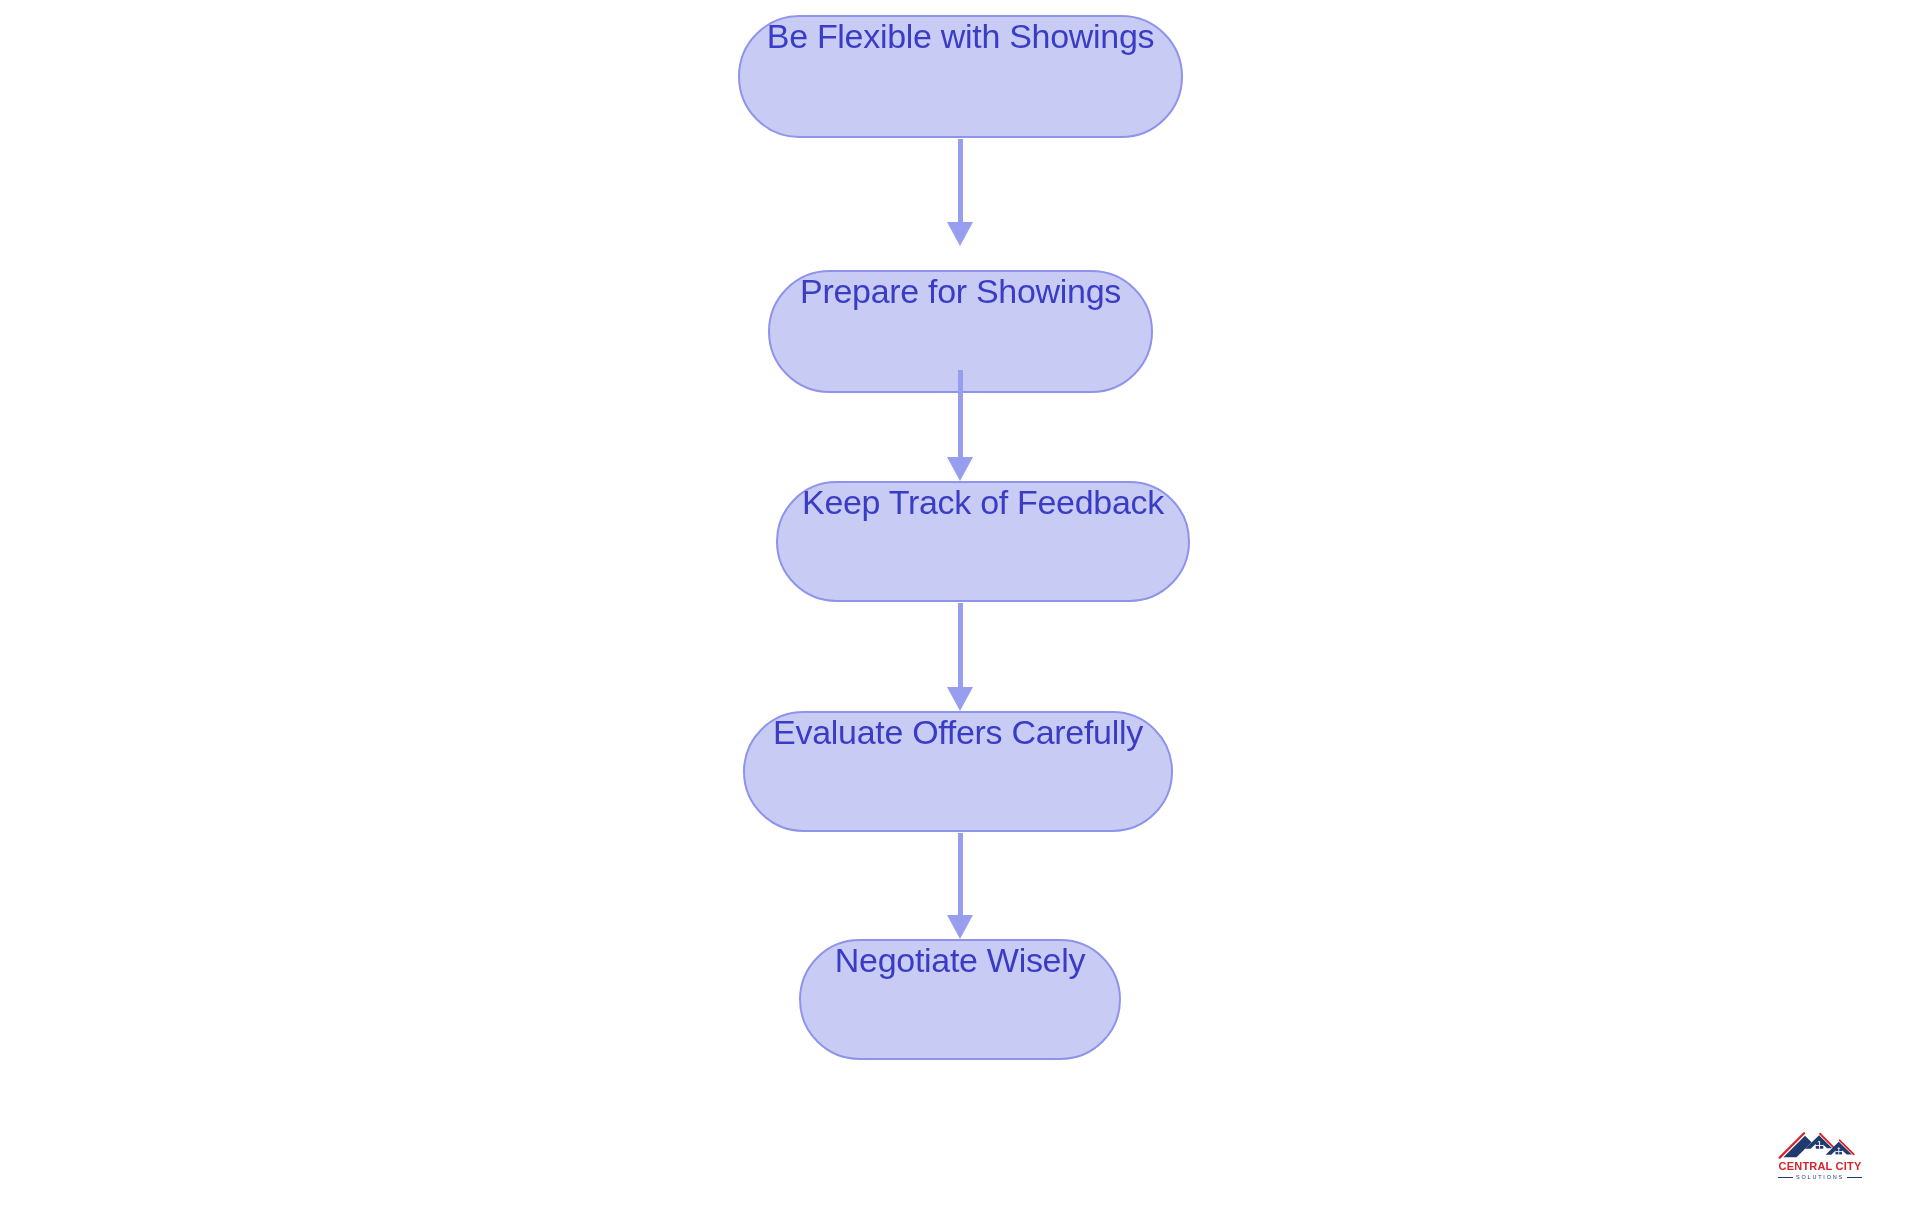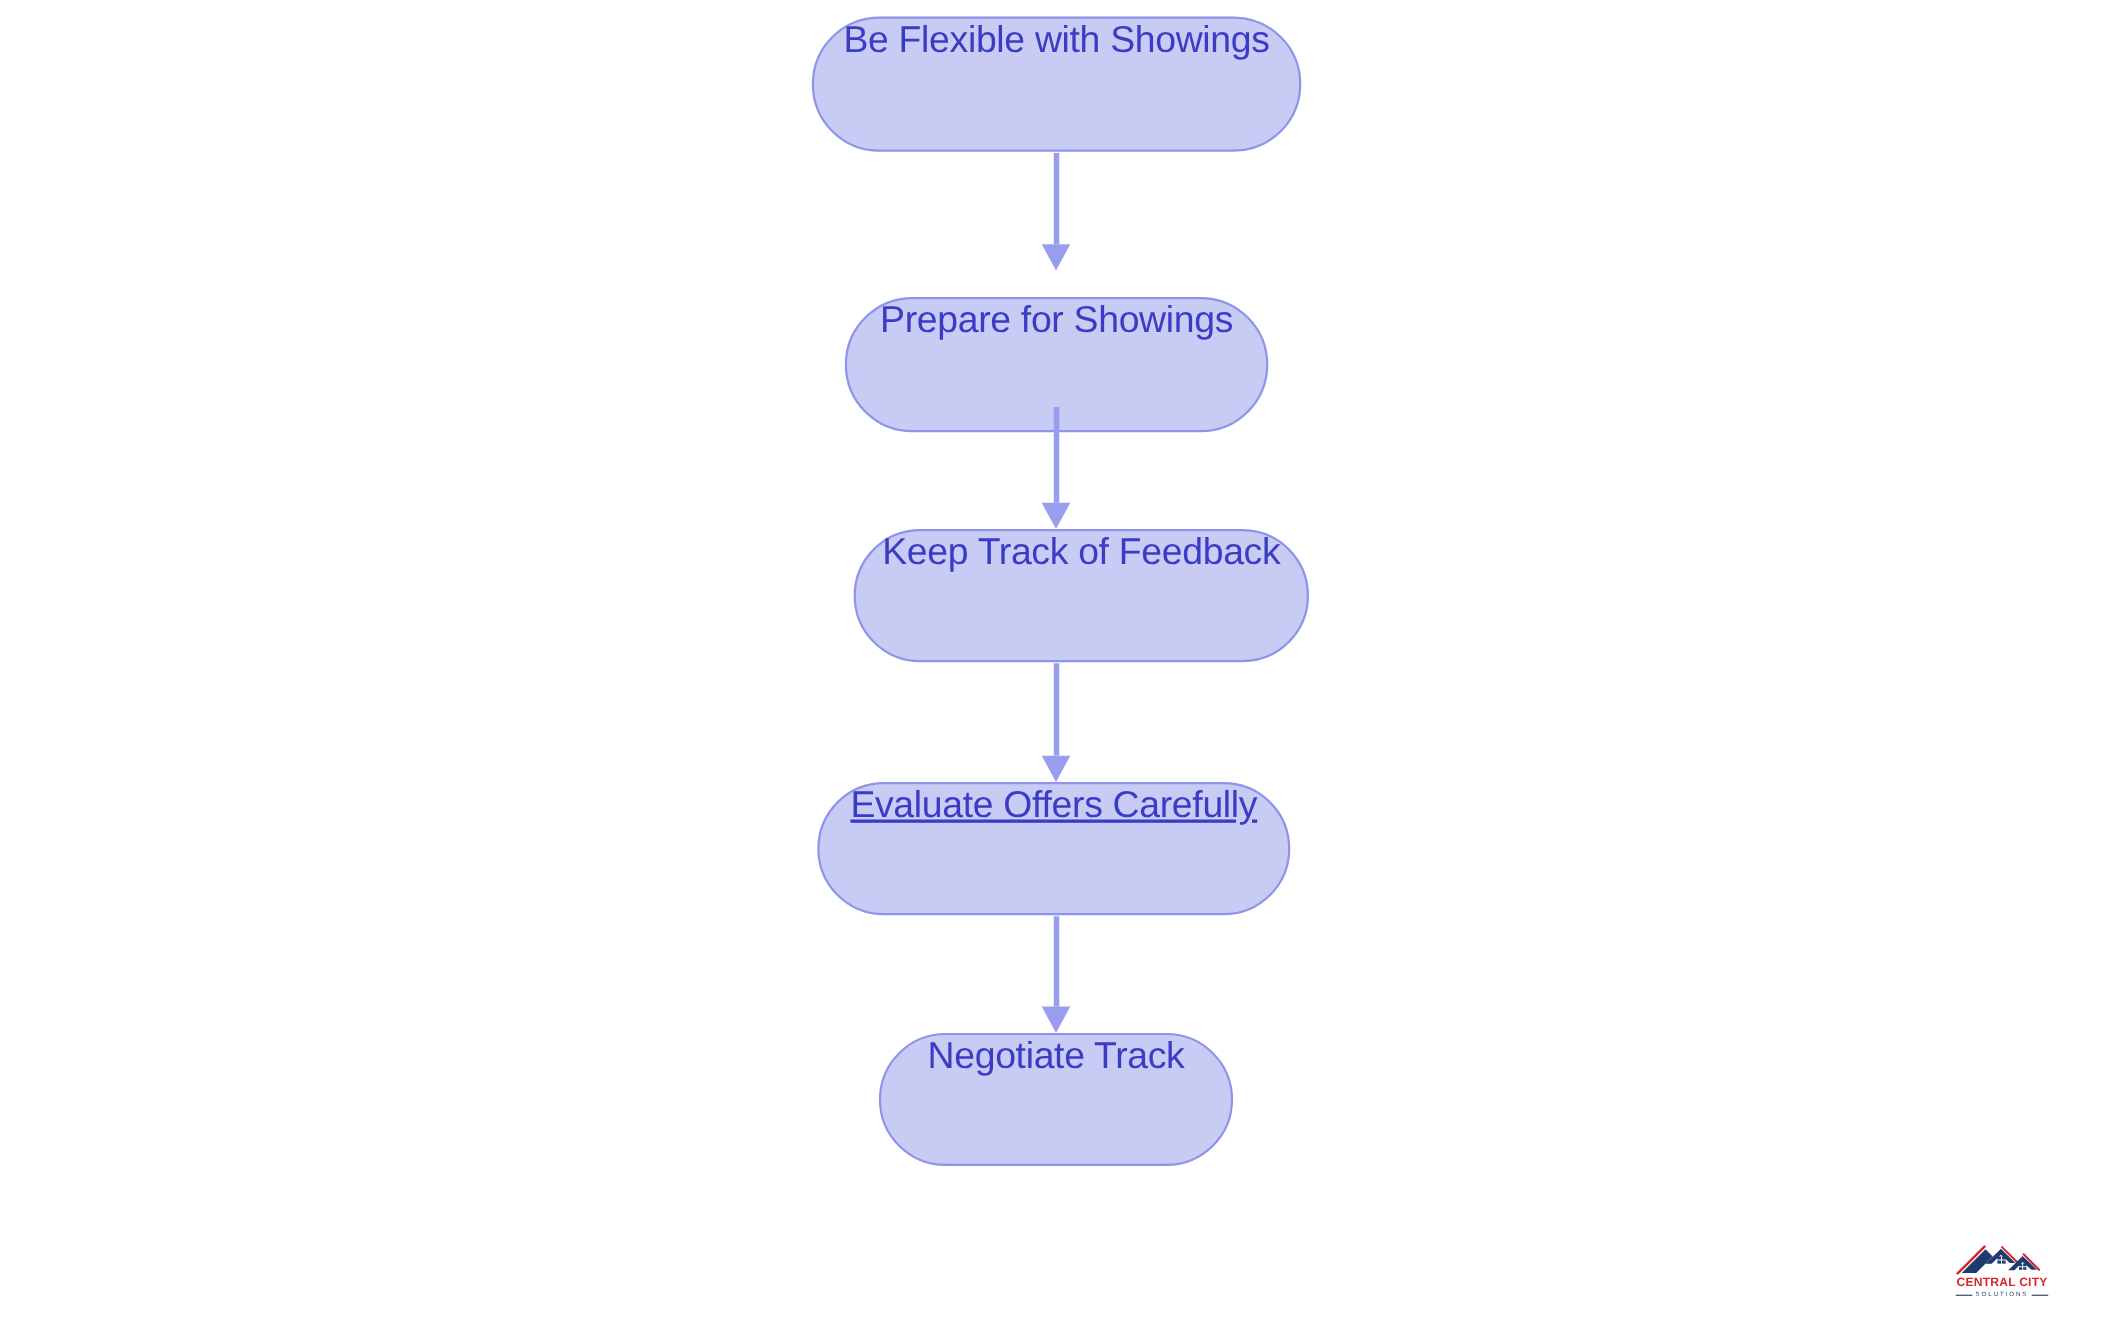--- a/index.html
+++ b/index.html
@@ -25,21 +25,21 @@
     border-radius:64px;
     color:var(--node-text);
     font-size:34px;
     letter-spacing:-0.3px;
     white-space:nowrap;
     text-align:center;
   }
   .n1{left:738px;top:15px;width:445px;height:123px;}
   .n2{left:768px;top:246px;width:385px;height:123px;margin-top:24px;}
   .n3{left:776px;top:481px;width:414px;height:121px;}
-  .n4{left:743px;top:711px;width:430px;height:121px;text-decoration:underline;}
+  .n4{left:743px;top:711px;width:430px;height:121px;}
   .n5{left:799px;top:939px;width:322px;height:121px;}
 
   
   .arrow{position:absolute;left:947px;width:26px;display:flex;flex-direction:column;align-items:center;}
   .arrow .shaft{width:5px;flex:1 1 auto;background:var(--arrow);}
   .arrow .head{
     width:0;height:0;flex:0 0 auto;
     border-left:13px solid transparent;
     border-right:13px solid transparent;
     border-top:24px solid var(--arrow);
@@ -108,21 +108,21 @@
   <div class="node n4">
     <span>Evaluate Offers Carefully</span>
   </div>
 
   <div class="arrow a4">
     <div class="shaft"></div>
     <div class="head"></div>
   </div>
 
   <div class="node n5">
-    <span>Negotiate Track</span>
+    <span>Negotiate Wisely</span>
   </div>
 
   <div class="logo">
     <svg class="logo-roofs" viewBox="0 0 88 32" xmlns="http://www.w3.org/2000/svg">
 
       <line x1="1" y1="29.5" x2="27" y2="3.5" stroke="#d6252b" stroke-width="2.4" stroke-linecap="round"></line>
       <polygon points="5,29 28,6 35,13 19,29" fill="#1e3a6e"></polygon>
 
       <line x1="44" y1="4" x2="59" y2="19" stroke="#d6252b" stroke-width="2" stroke-linecap="round"></line>
       <polygon points="28,20 43,5.5 57,19.5 51.5,19.5 43,11.5 34,20" fill="#1e3a6e"></polygon>

